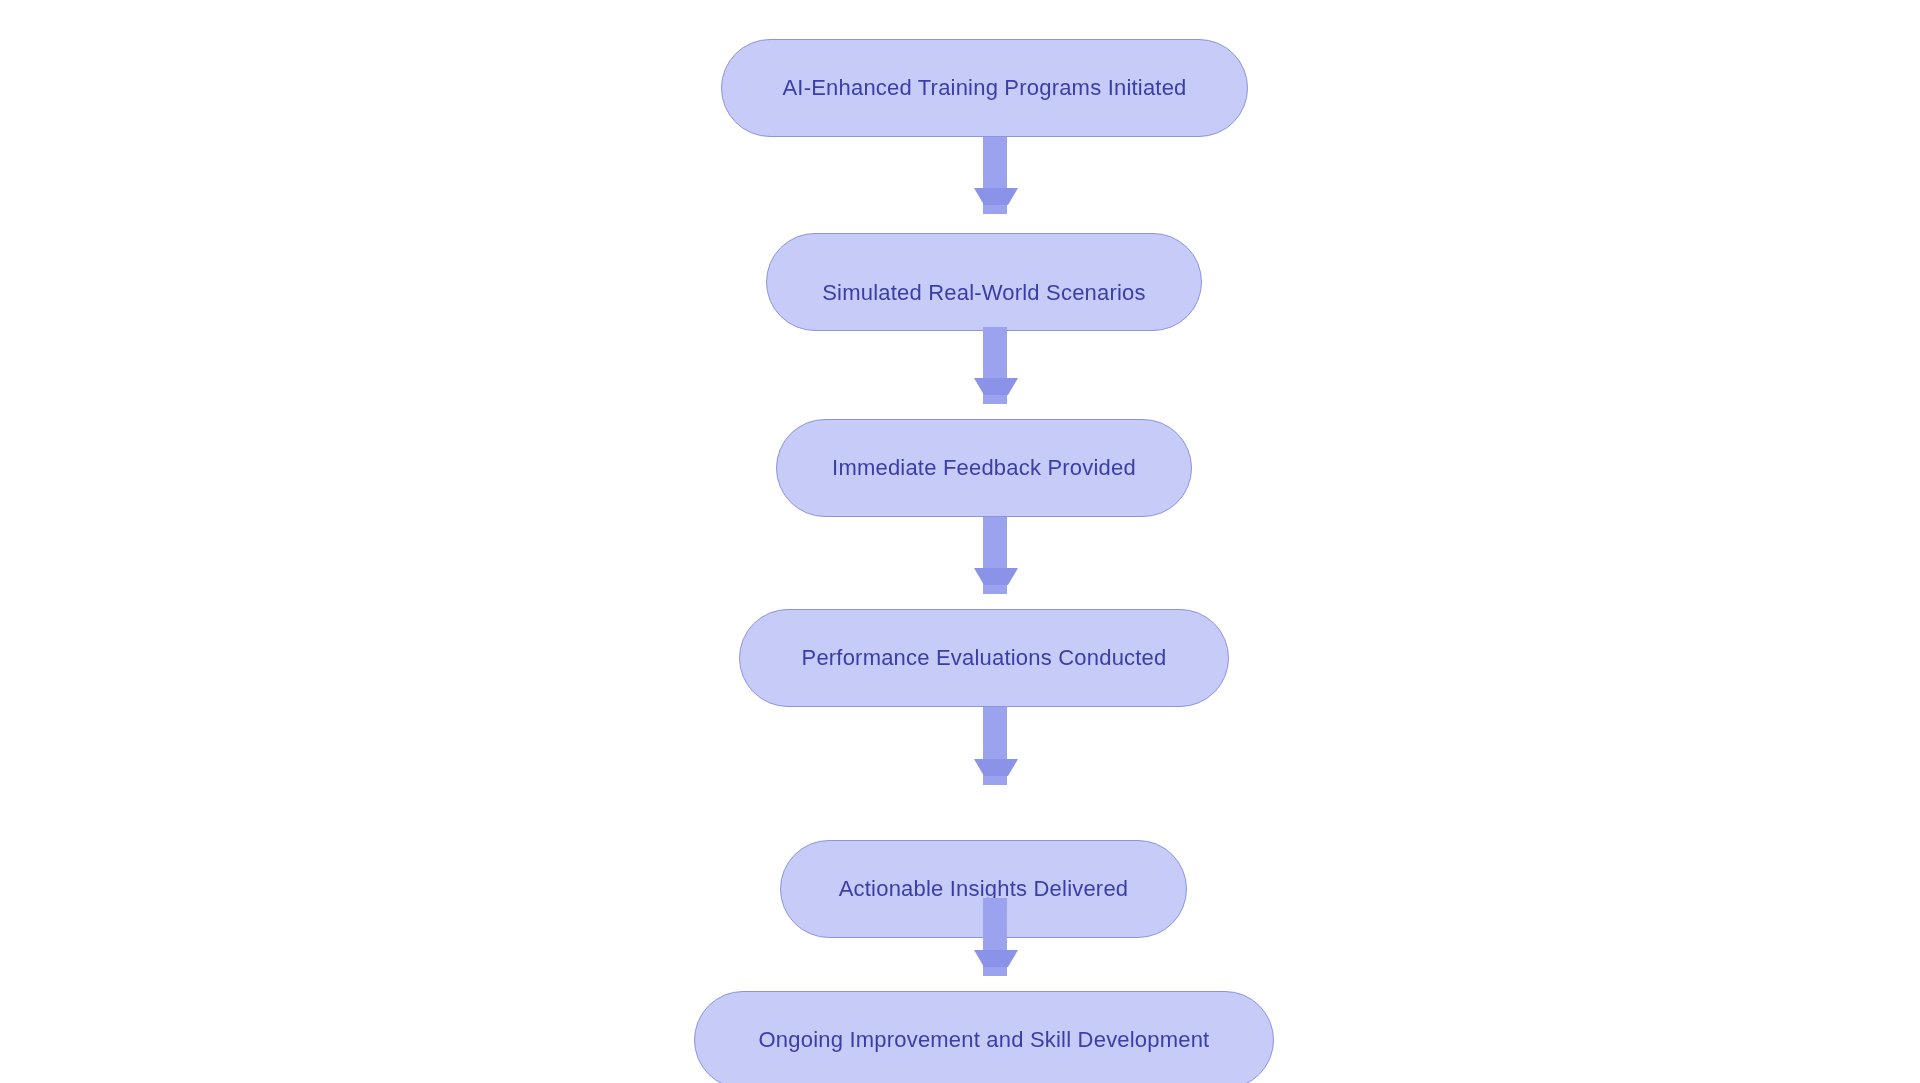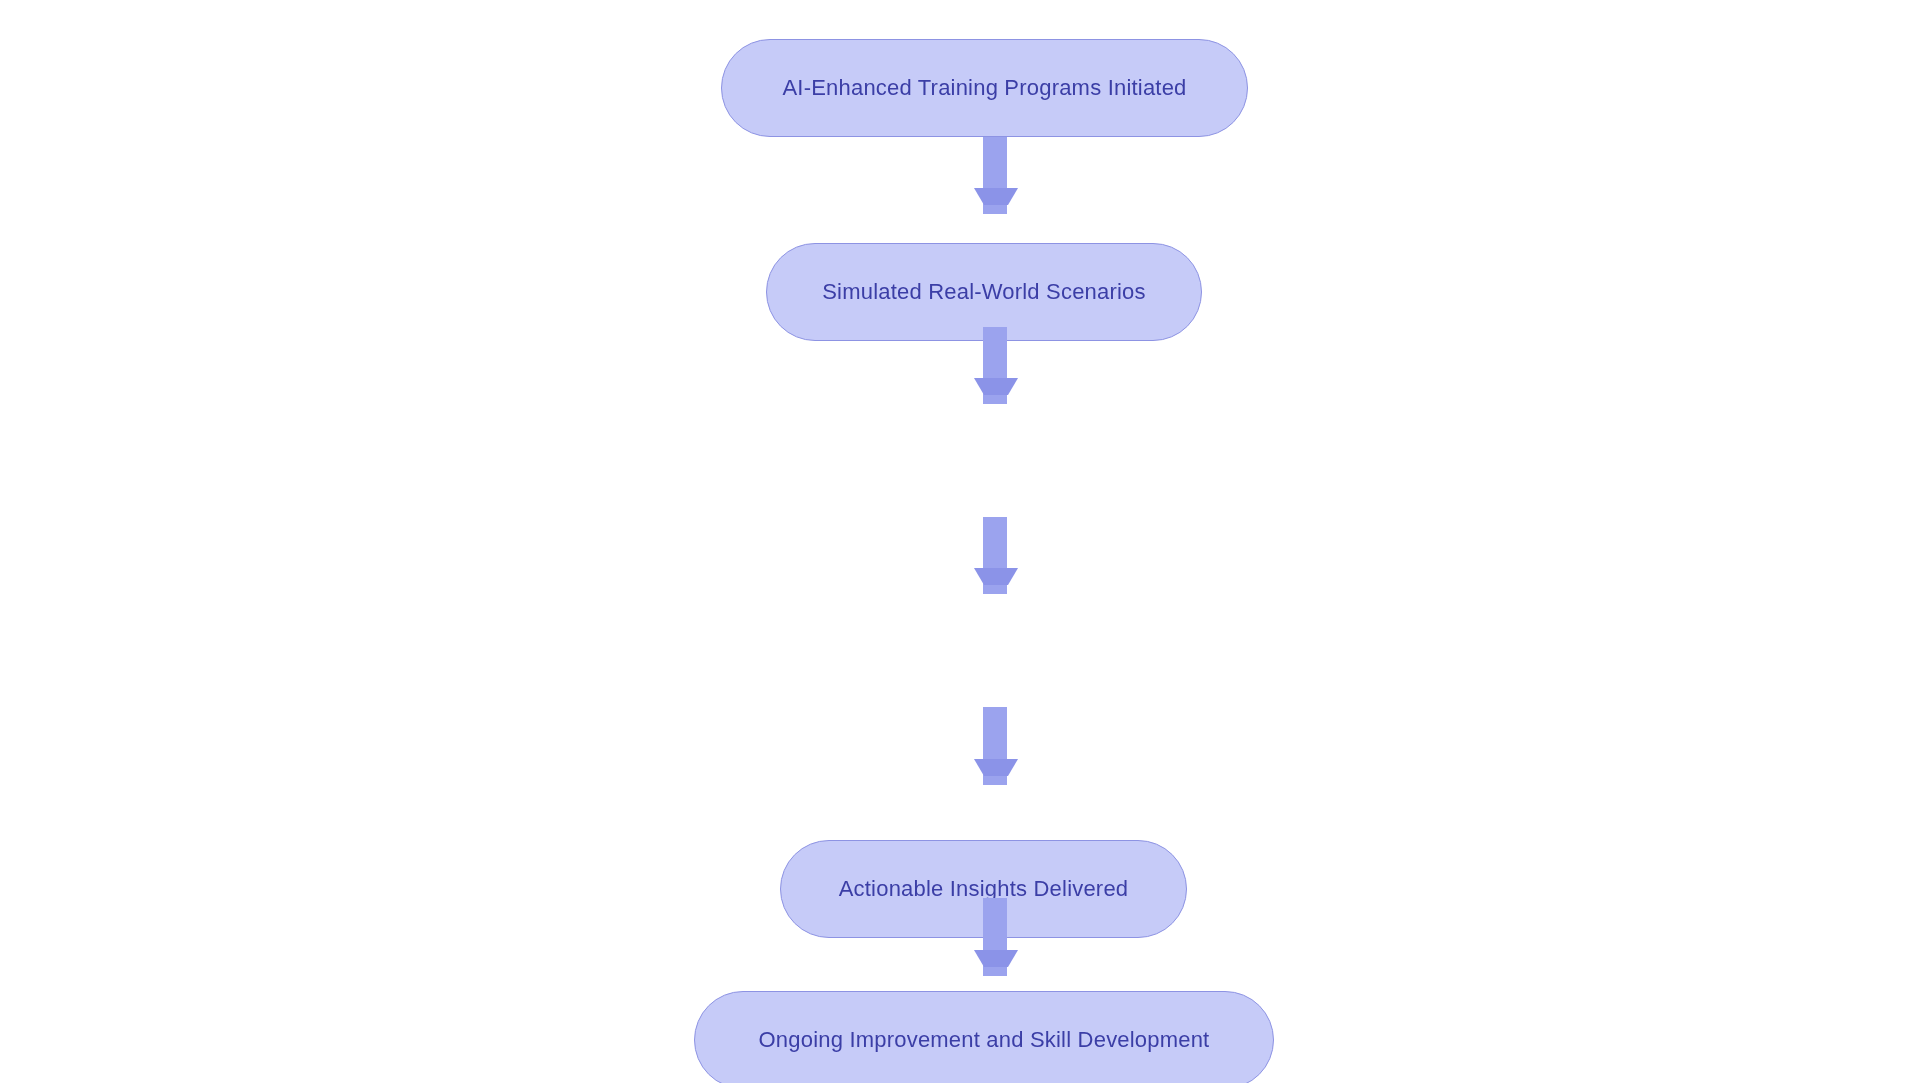--- a/index.html
+++ b/index.html
@@ -29,21 +29,21 @@
     align-items: center;
     justify-content: center;
   }
   .node span {
     color: var(--node-text, #3b3ea6);
     font-size: 22px;
     letter-spacing: 0.2px;
     white-space: nowrap;
   }
   .n1 { left: 697px; top: 15px;  width: 527px; }
-  .n2 { left: 742px; top: 219px; width: 436px; }
+  .n2 { left: 742px; top: 209px; width: 436px; align-items: flex-end; }
   .n3 { left: 752px; top: 395px; width: 416px; }
   .n4 { left: 715px; top: 585px; width: 490px; }
   .n5 { left: 756px; top: 776px; width: 407px; margin-top: 40px; }
   .n6 { left: 670px; top: 967px; width: 580px; align-items: center; }
 
   
   .arrow {
     position: absolute;
     left: 950px;           
     width: 20px;
@@ -89,26 +89,32 @@
 
   <div class="node n2">
     <span>Simulated Real-World Scenarios</span>
   </div>
 
   <div class="arrow a2">
     <div class="stem"></div>
     <div class="head"></div>
   </div>
 
+  <div class="node n3">
+    <span>Immediate Feedback Provided</span>
+  </div>
 
   <div class="arrow a3">
     <div class="stem"></div>
     <div class="head"></div>
   </div>
 
+  <div class="node n4">
+    <span>Performance Evaluations Conducted</span>
+  </div>
 
   <div class="arrow a4">
     <div class="stem"></div>
     <div class="head"></div>
   </div>
 
   <div class="node n5">
     <span>Actionable Insights Delivered</span>
   </div>
 

